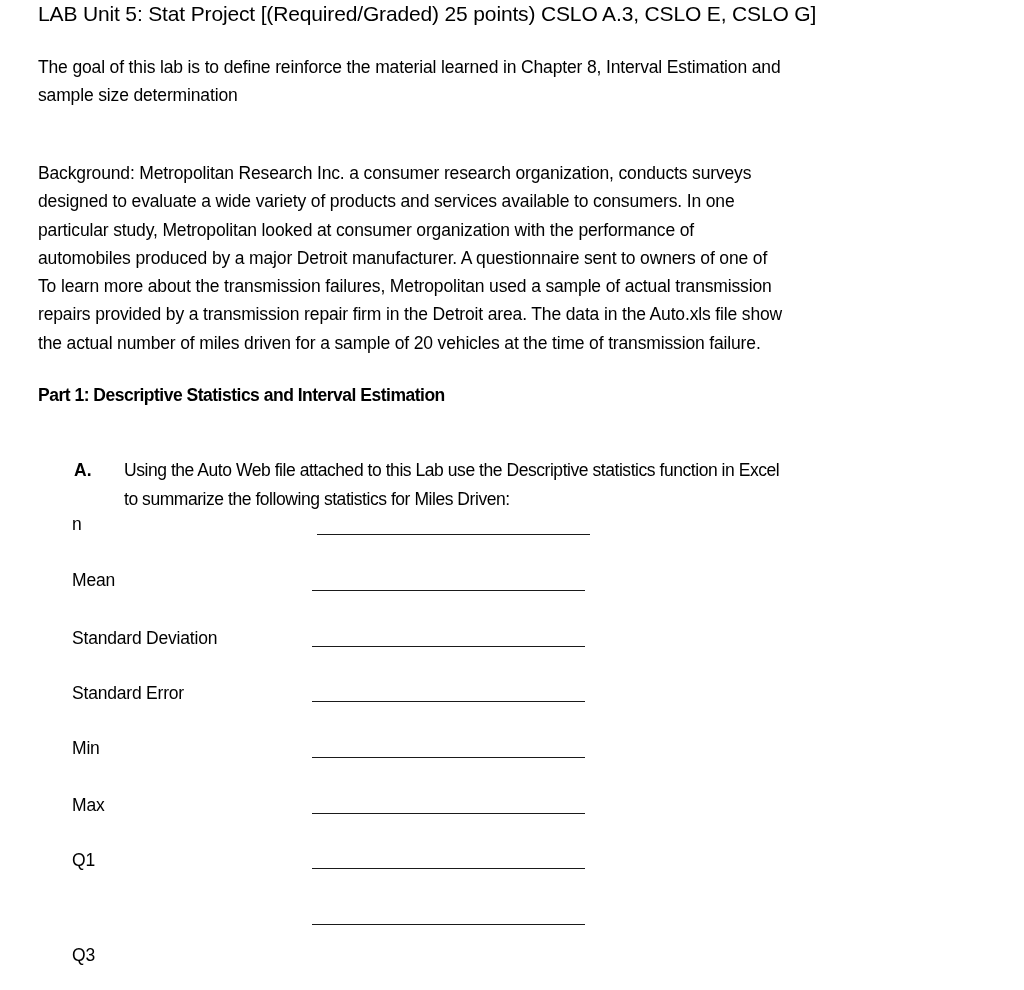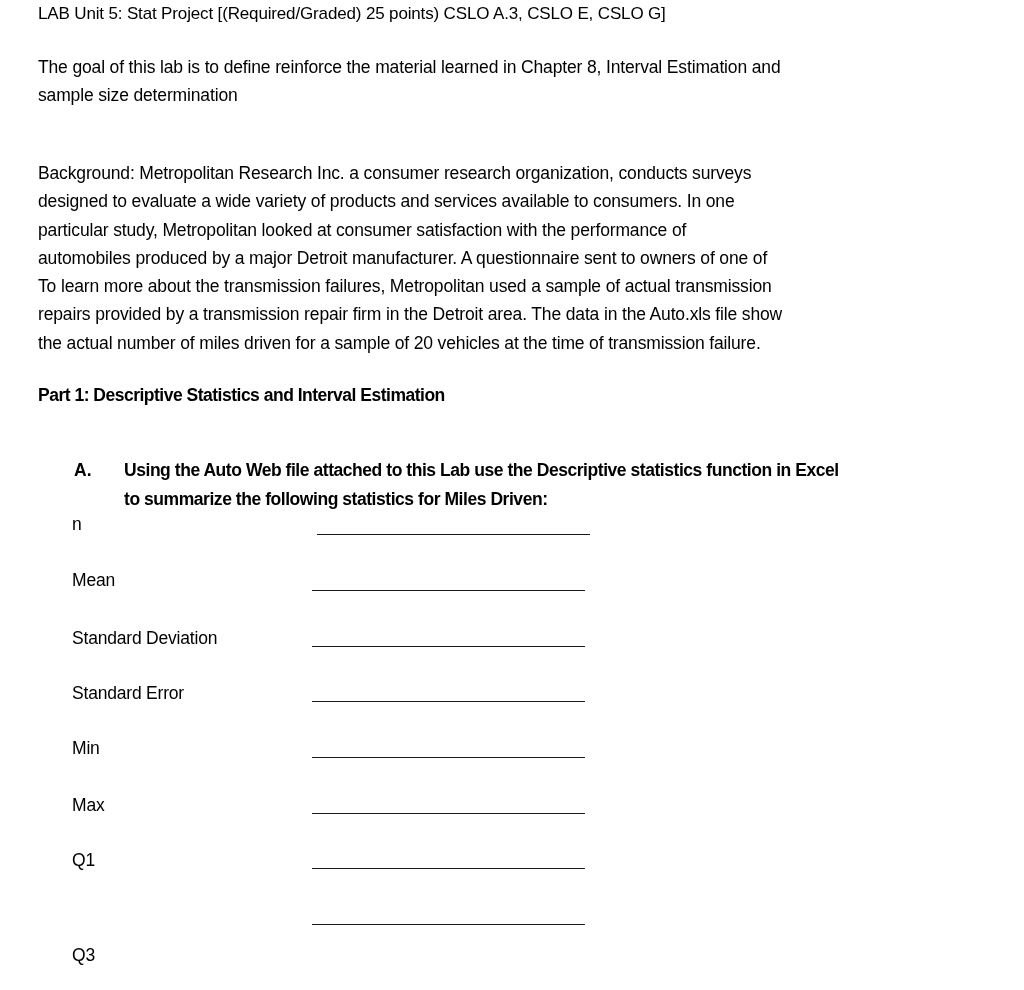--- a/index.html
+++ b/index.html
@@ -11,21 +11,21 @@
       width: 1024px;
       height: 990px;
       position: relative;
       overflow: hidden;
       color: #000000;
       font-family: "Liberation Sans", "DejaVu Sans", sans-serif;
     }
     .abs { position: absolute; white-space: nowrap; }
     .title {
       left: 38px; top: 1px;
-      font-size: 17px;
+      font-size: 21px;
       letter-spacing: -0.15px;
       line-height: 26px;
       text-align: center;
     }
     .para {
       left: 38px;
       font-size: 17.5px;
       letter-spacing: -0.15px;
       line-height: 28.3px;
       white-space: normal;
@@ -46,21 +46,21 @@
       font-size: 17.5px;
       font-weight: bold;
       line-height: 26px;
     }
     .item-text {
       left: 124px; top: 456px;
       font-size: 17.5px;
       letter-spacing: -0.45px;
       line-height: 29px;
     }
-    .item-text .line { display: block; font-weight: bold; }
+    .item-text .line { display: block; }
     .stat-label {
       left: 72px;
       font-size: 17.5px;
       letter-spacing: -0.2px;
       line-height: 24px;
     }
     .blank {
       height: 0;
       border-top: 1.5px solid #1a1a1a;
     }
@@ -73,21 +73,21 @@
   <div class="abs title">LAB Unit 5:  Stat Project [(Required/Graded) 25 points) CSLO A.3, CSLO E, CSLO G]</div>
 
   <div class="abs para goal">
     <span class="line">The goal of this lab is to define reinforce the material learned in Chapter 8, Interval Estimation and</span>
     <span class="line">sample size determination</span>
   </div>
 
   <div class="abs para background">
     <span class="line">Background:  Metropolitan Research Inc. a consumer research organization, conducts surveys</span>
     <span class="line">designed to evaluate a wide variety of products and services available to consumers.  In one</span>
-    <span class="line">particular study, Metropolitan looked at consumer satisfaction with the performance of</span>
+    <span class="line">particular study, Metropolitan looked at consumer organization with the performance of</span>
     <span class="line">automobiles produced by a major Detroit manufacturer.  A questionnaire sent to owners of one of</span>
     <span class="line">To learn more about the transmission failures, Metropolitan used a sample of actual transmission</span>
     <span class="line">repairs provided by a transmission repair firm in the Detroit area.  The data in the Auto.xls file show</span>
     <span class="line">the actual number of miles driven for a sample of 20 vehicles at the time of transmission failure.</span>
   </div>
 
   <div class="abs part-heading">Part 1:  Descriptive Statistics and Interval Estimation</div>
 
   <div class="abs item-letter">A.</div>
   <div class="abs item-text">

